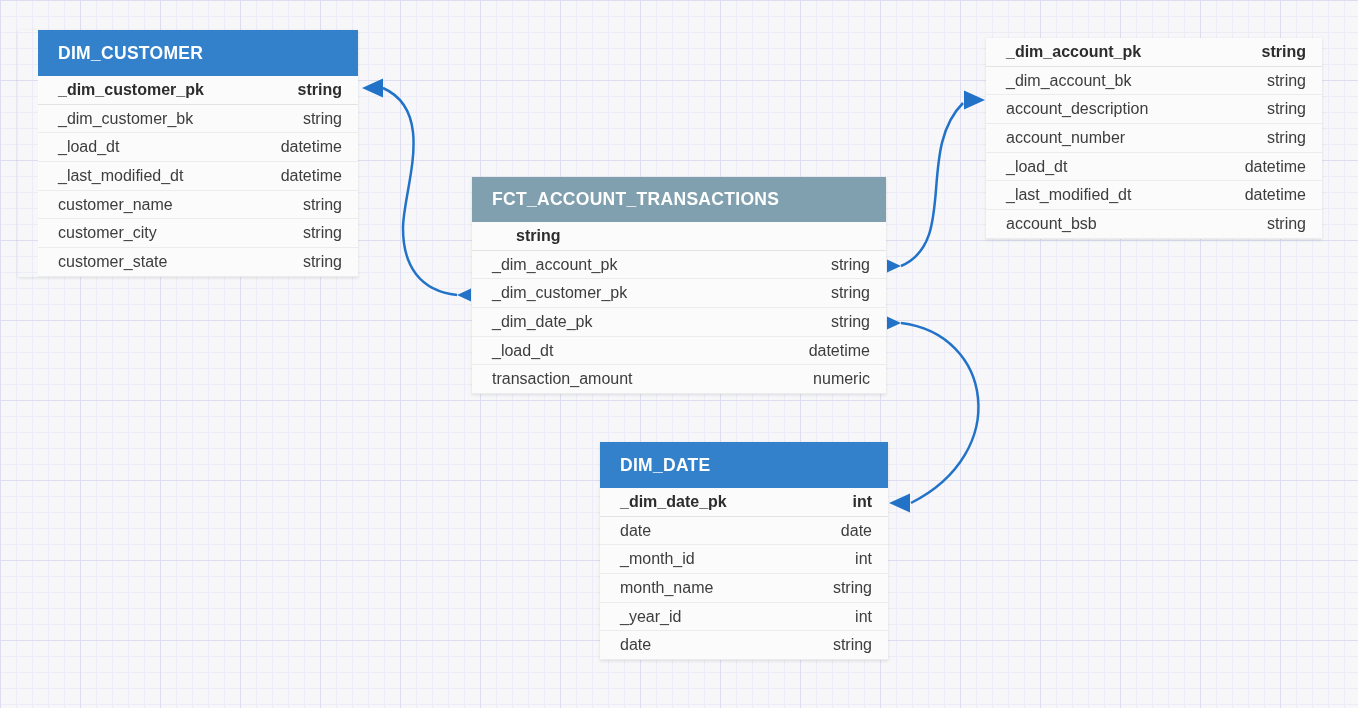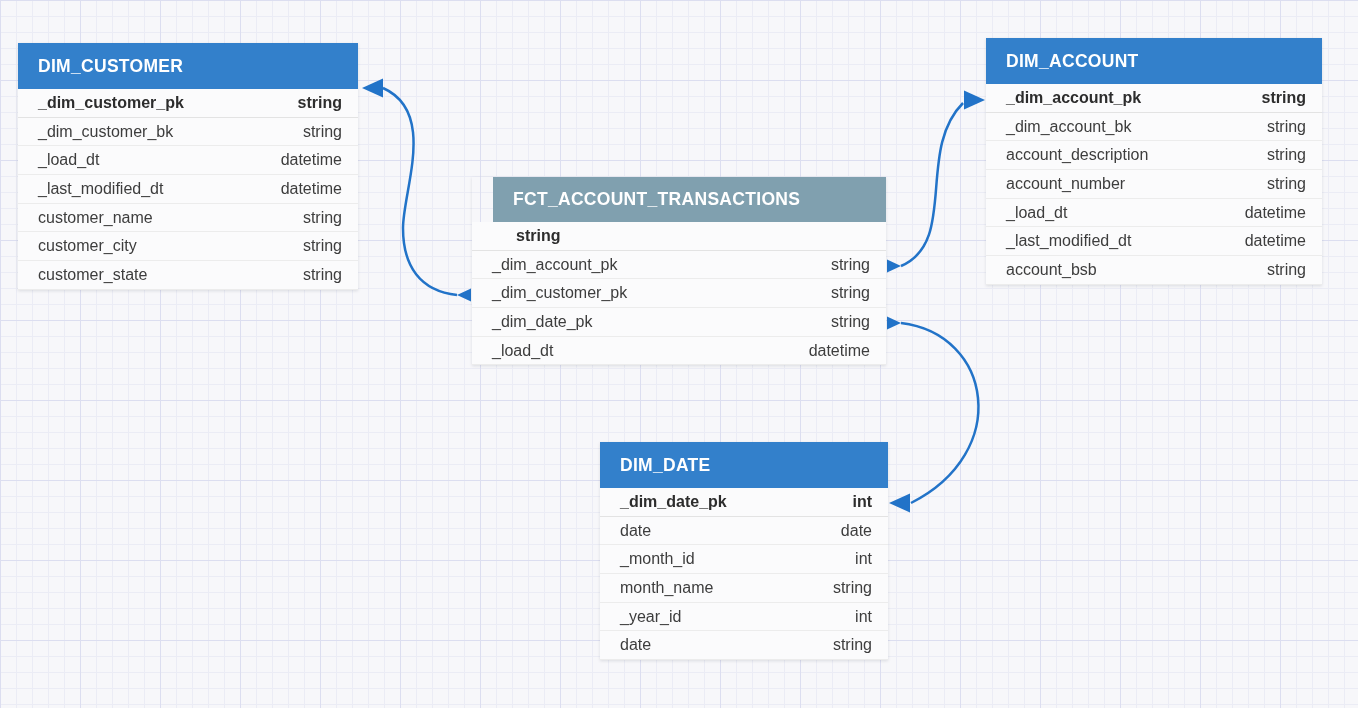--- a/index.html
+++ b/index.html
@@ -25,37 +25,37 @@
     display: flex;
     align-items: center;
     padding: 0 20px;
     color: #ffffff;
     font-weight: bold;
     font-size: 17.5px;
     letter-spacing: 0.3px;
     cursor: move;
   }
   .dim  .thead { background: #3380cb; }
-  .fact .thead { background: #80a0af; margin-left: 21px; }
+  .fact .thead { background: #80a0af; }
   .tbody { background: #fbfbfc; }
   .row {
     height: 28.7px;
     display: flex;
     align-items: center;
     justify-content: space-between;
     padding: 0 16px 0 20px;
     border-bottom: 1px solid #ececec;
     font-size: 16px;
     color: #3d3d3d;
     white-space: nowrap;
   }
   .row .typ { margin-left: 24px; }
   .row.pk { font-weight: bold; color: #2d2d2d; border-bottom-color: #e3e3e3; }
 
-  #t-dim-customer { left: 18px;  top: 43px;  width: 340px; }
+  #t-dim-customer { left: 18px;  top: 30px;  width: 340px; padding-left: 20px; }
   #t-fct          { left: 472px; top: 177px; width: 414px; }
   #t-fct .thead   { height: 45px; }
   #t-dim-account  { left: 986px; top: 38px;  width: 336px; }
   #t-dim-date     { left: 600px; top: 442px; width: 288px; text-align: center; }
 
   svg.connectors {
     position: absolute;
     left: 0; top: 0;
     width: 1358px; height: 708px;
     pointer-events: none;
@@ -139,27 +139,28 @@
         <span class="typ">string</span>
       </div>
       <div class="row">
         <span class="col">_dim_date_pk</span>
         <span class="typ">string</span>
       </div>
       <div class="row">
         <span class="col">_load_dt</span>
         <span class="typ">datetime</span>
       </div>
+      <div class="row">
+        <span class="col">transaction_amount</span>
+        <span class="typ">numeric</span>
+      </div>
     </div>
   </div>
 
   <div class="erd-table dim" id="t-dim-account">
-    <div class="thead">
-      <span>DIM_ACCOUNT</span>
-    </div>
     <div class="tbody">
       <div class="row pk">
         <span class="col">_dim_account_pk</span>
         <span class="typ">string</span>
       </div>
       <div class="row">
         <span class="col">_dim_account_bk</span>
         <span class="typ">string</span>
       </div>
       <div class="row">

